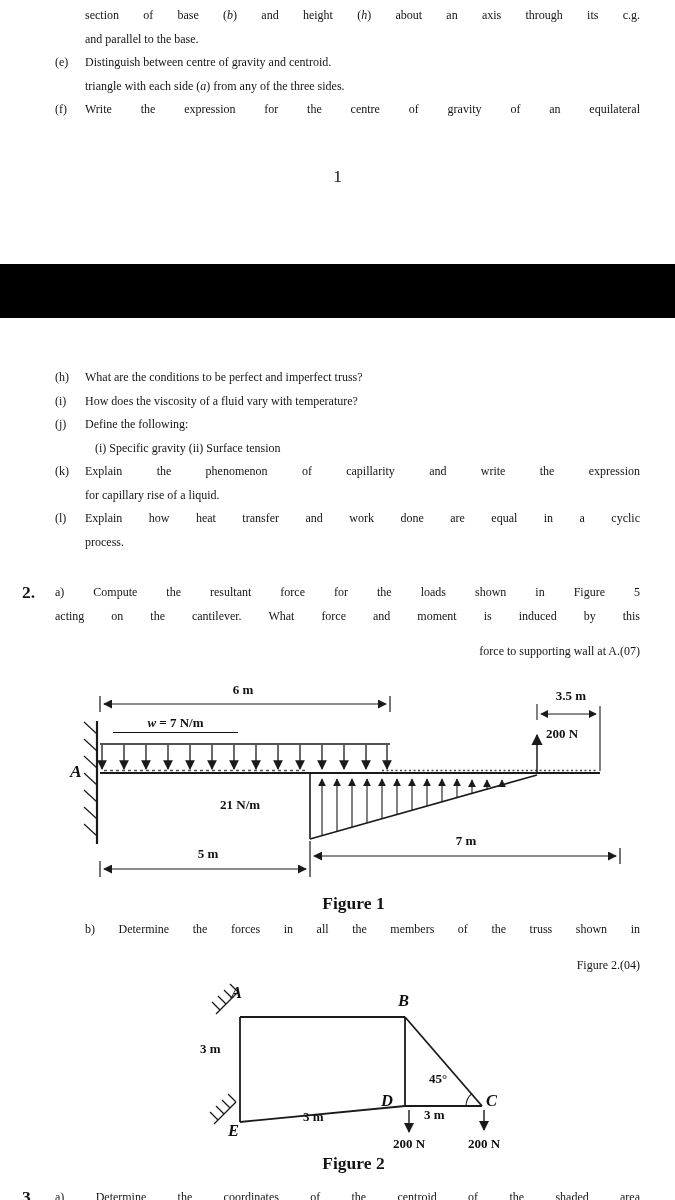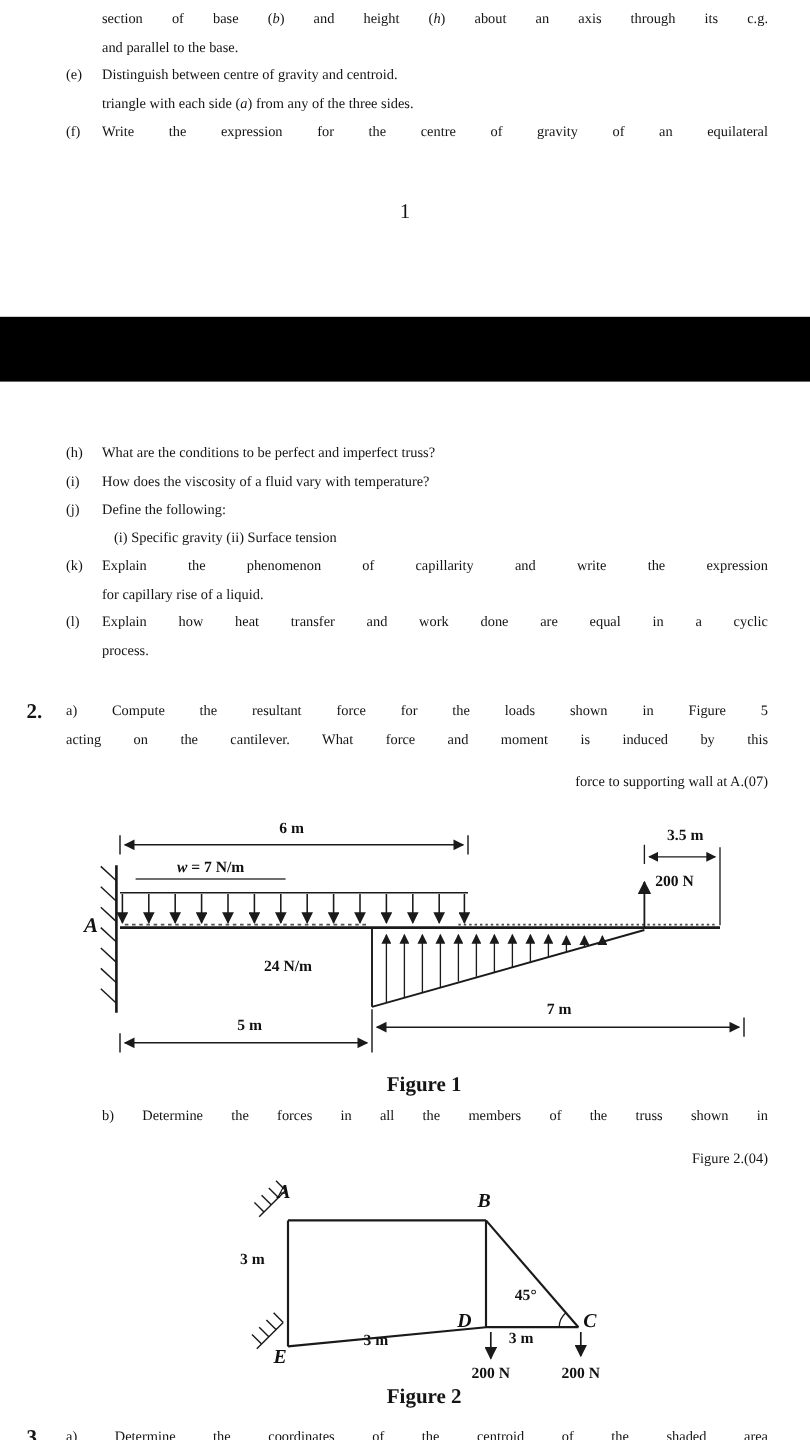--- a/index.html
+++ b/index.html
@@ -164,21 +164,21 @@
         <line class="sk" x1="560" y1="172" x2="560" y2="188" stroke-width="1.2"></line>
         <line class="sk" x1="254" y1="180" x2="556" y2="180" stroke-width="1.2" marker-start="url(#ah1)" marker-end="url(#ah1)"></line>
       </g>
     </svg>
 
     <span class="flab ctr" style="left:151px; top:7px;  width:64px">6 m</span>
     <span class="flab ctr ul" style="left:53px; top:40px; width:125px"><i>w</i> = 7 N/m</span>
     <span class="flab ctr" style="left:479px; top:13px; width:64px">3.5 m</span>
     <span class="flab" style="left:486px; top:51px">200 N</span>
     <span class="flab biglab" style="left:10px; top:85px">A</span>
-    <span class="flab" style="left:160px; top:122px">24 N/m</span>
+    <span class="flab" style="left:160px; top:122px">21 N/m</span>
     <span class="flab ctr" style="left:118px; top:171px; width:60px">5 m</span>
     <span class="flab ctr" style="left:376px; top:158px; width:60px">7 m</span>
   </div>
 
   <div class="figcap" style="top:893px">Figure 1</div>
 
   <section class="qblk" style="top:918px; left:85px; width:555px">
     <div style="width:555px">
       <div class="ln j">b) Determine the forces in all the members of the truss shown in</div>
       <div class="ln flexline">

